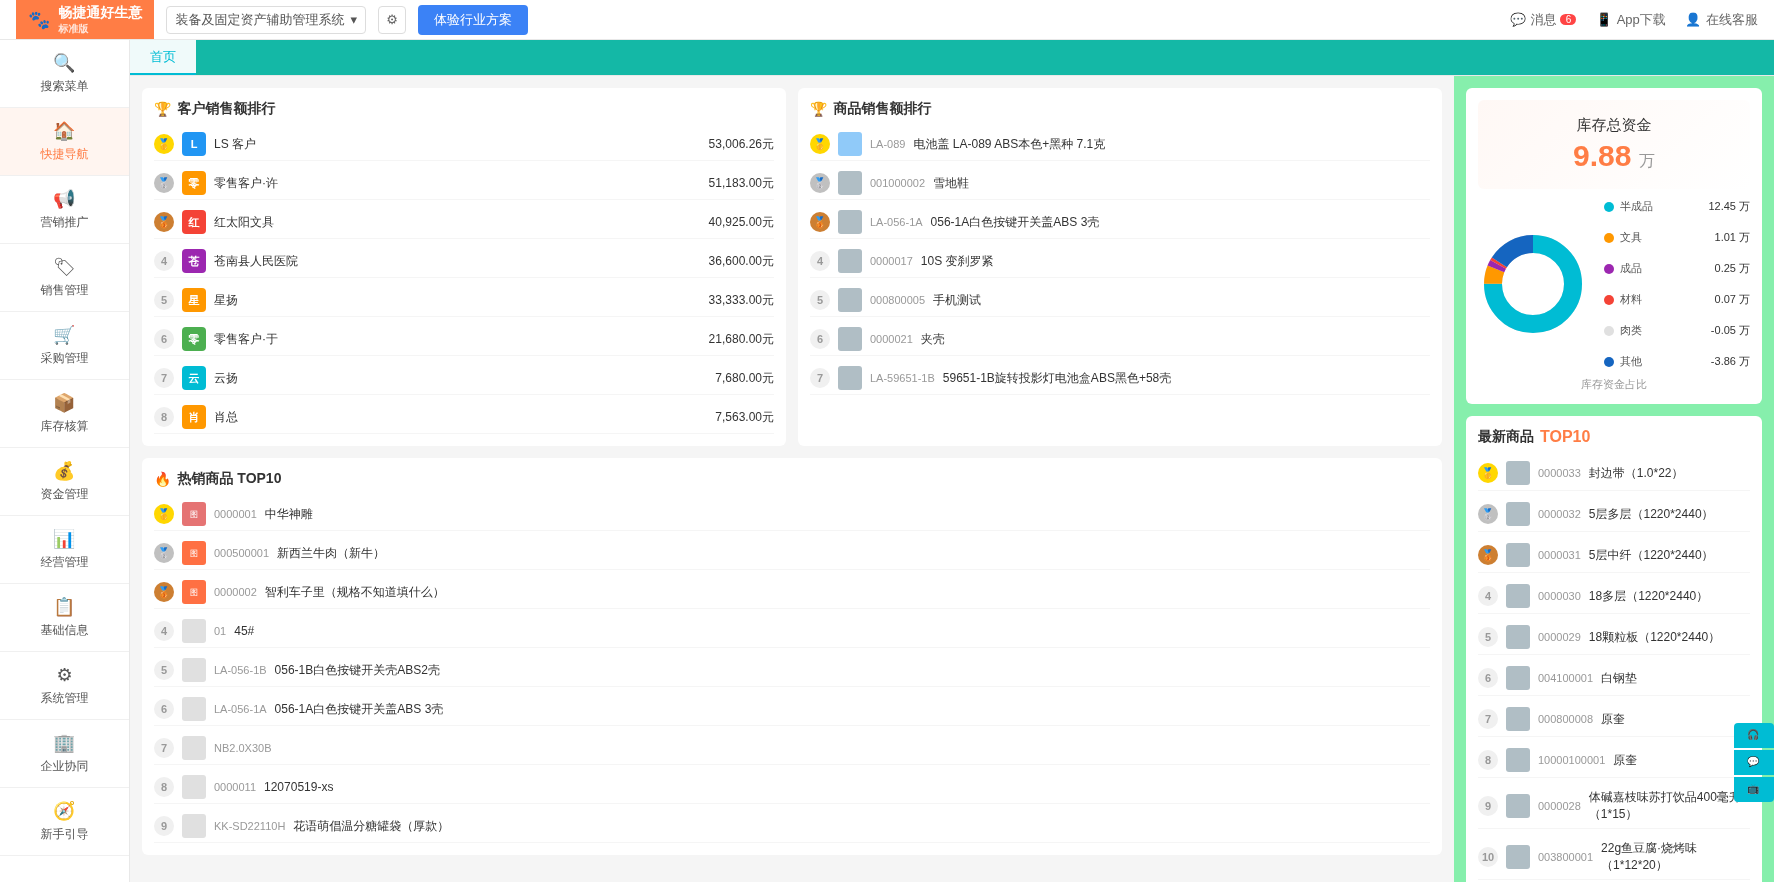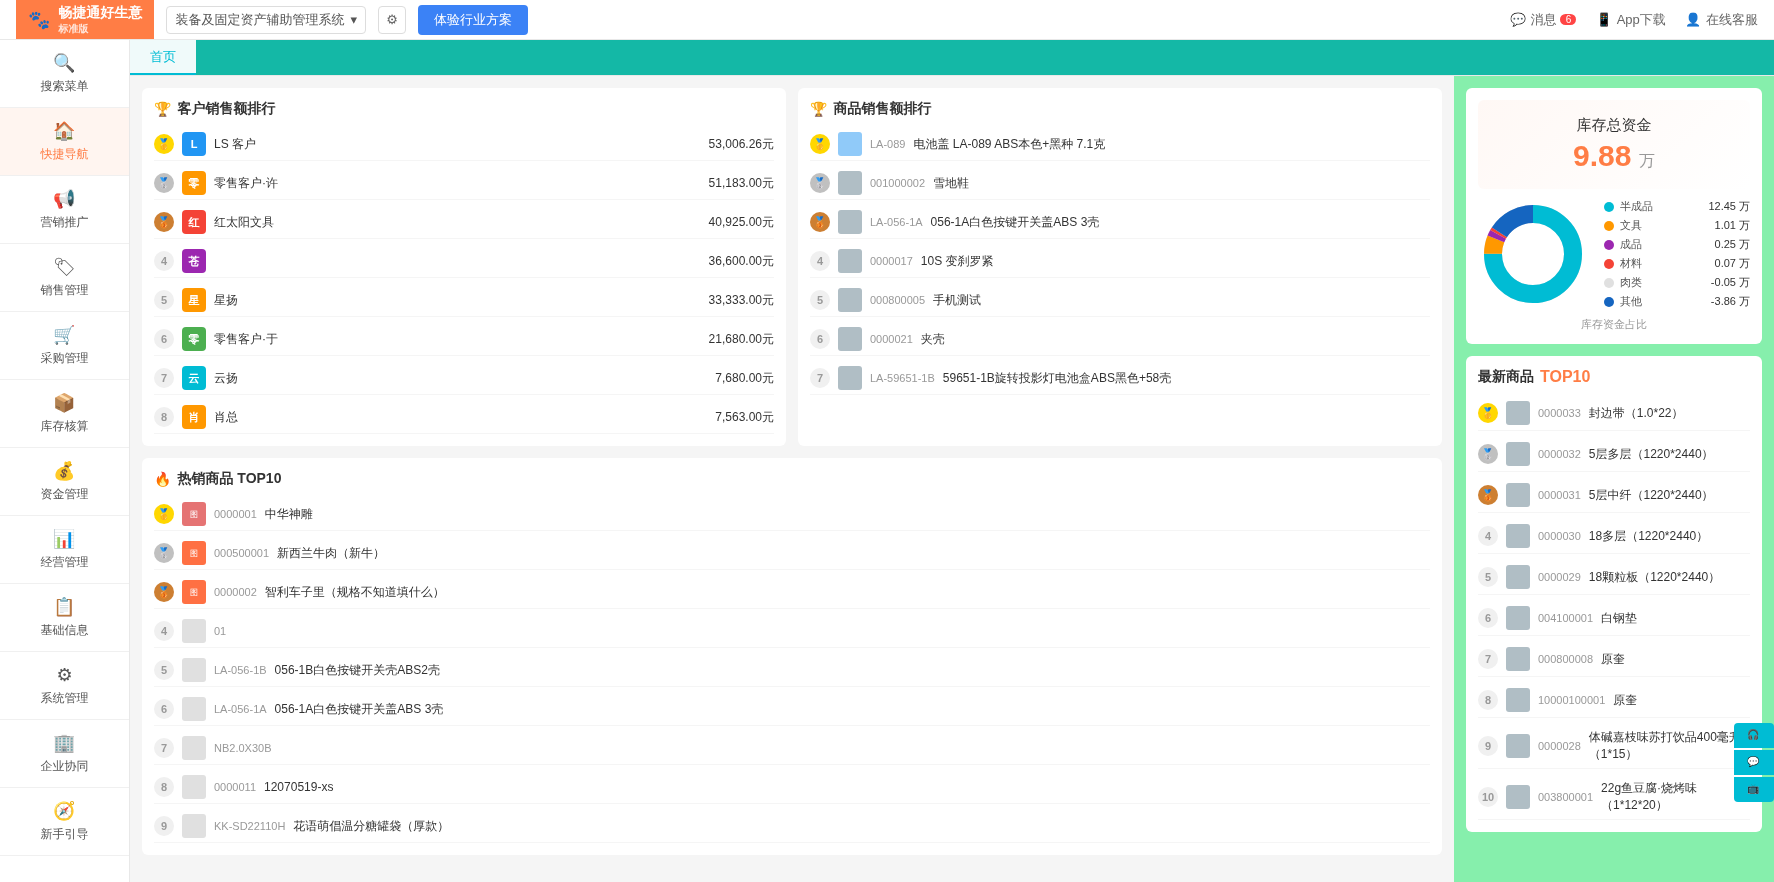--- a/index.html
+++ b/index.html
@@ -273,21 +273,21 @@
       position: relative;
       width: 110px;
       height: 110px;
       flex-shrink: 0;
     }
     .donut-chart svg { transform: rotate(-90deg); }
     .chart-legend {
       flex: 1;
       display: flex;
       flex-direction: column;
-      gap: 4px;
+      gap: 16px;
       font-size: 11px;
     }
     .legend-item {
       display: flex;
       align-items: center;
       justify-content: space-between;
       gap: 6px;
     }
     .legend-dot {
       width: 10px; height: 10px; border-radius: 50%; flex-shrink: 0;
@@ -475,20 +475,21 @@
               </div>
               <div class="rank-item">
                 <span class="rank-num bronze">🥉</span>
                 <div class="rank-avatar" style="background:#f44336">红</div>
                 <span class="rank-name">红太阳文具</span>
                 <span class="rank-amount">40,925.00元</span>
               </div>
               <div class="rank-item">
                 <span class="rank-num normal">4</span>
                 <div class="rank-avatar" style="background:#9c27b0">苍</div>
+                <span class="rank-name">苍南县人民医院</span>
                 <span class="rank-amount">36,600.00元</span>
               </div>
               <div class="rank-item">
                 <span class="rank-num normal">5</span>
                 <div class="rank-avatar" style="background:#ff9800">星</div>
                 <span class="rank-name">星扬</span>
                 <span class="rank-amount">33,333.00元</span>
               </div>
               <div class="rank-item">
                 <span class="rank-num normal">6</span>
@@ -595,20 +596,21 @@
               <div class="product-img" style="background:#ff7043;border-radius:3px">
                 <span style="font-size:8px;color:white">图</span>
               </div>
               <span class="rank-code">0000002</span>
               <span class="rank-name">智利车子里（规格不知道填什么）</span>
             </div>
             <div class="rank-item">
               <span class="rank-num normal">4</span>
               <div class="product-img"></div>
               <span class="rank-code">01</span>
+              <span class="rank-name">45#</span>
             </div>
             <div class="rank-item">
               <span class="rank-num normal">5</span>
               <div class="product-img"></div>
               <span class="rank-code">LA-056-1B</span>
               <span class="rank-name">056-1B白色按键开关壳ABS2壳</span>
             </div>
             <div class="rank-item">
               <span class="rank-num normal">6</span>
               <div class="product-img"></div>

